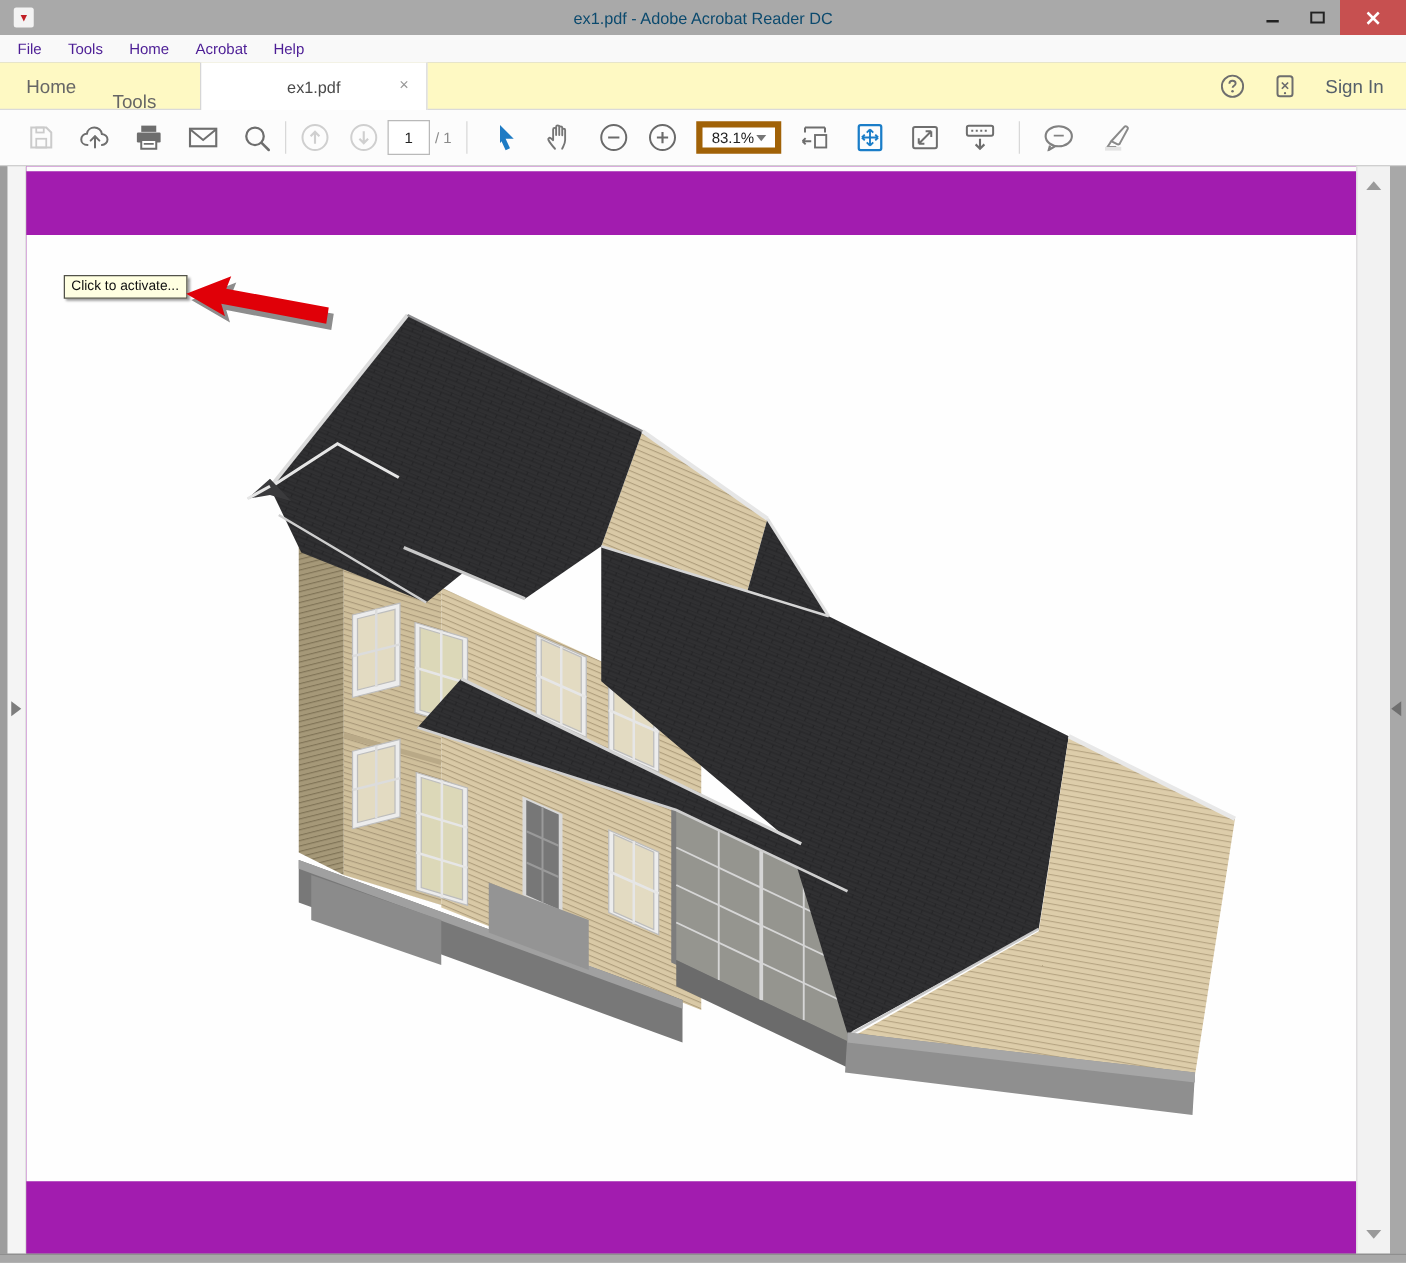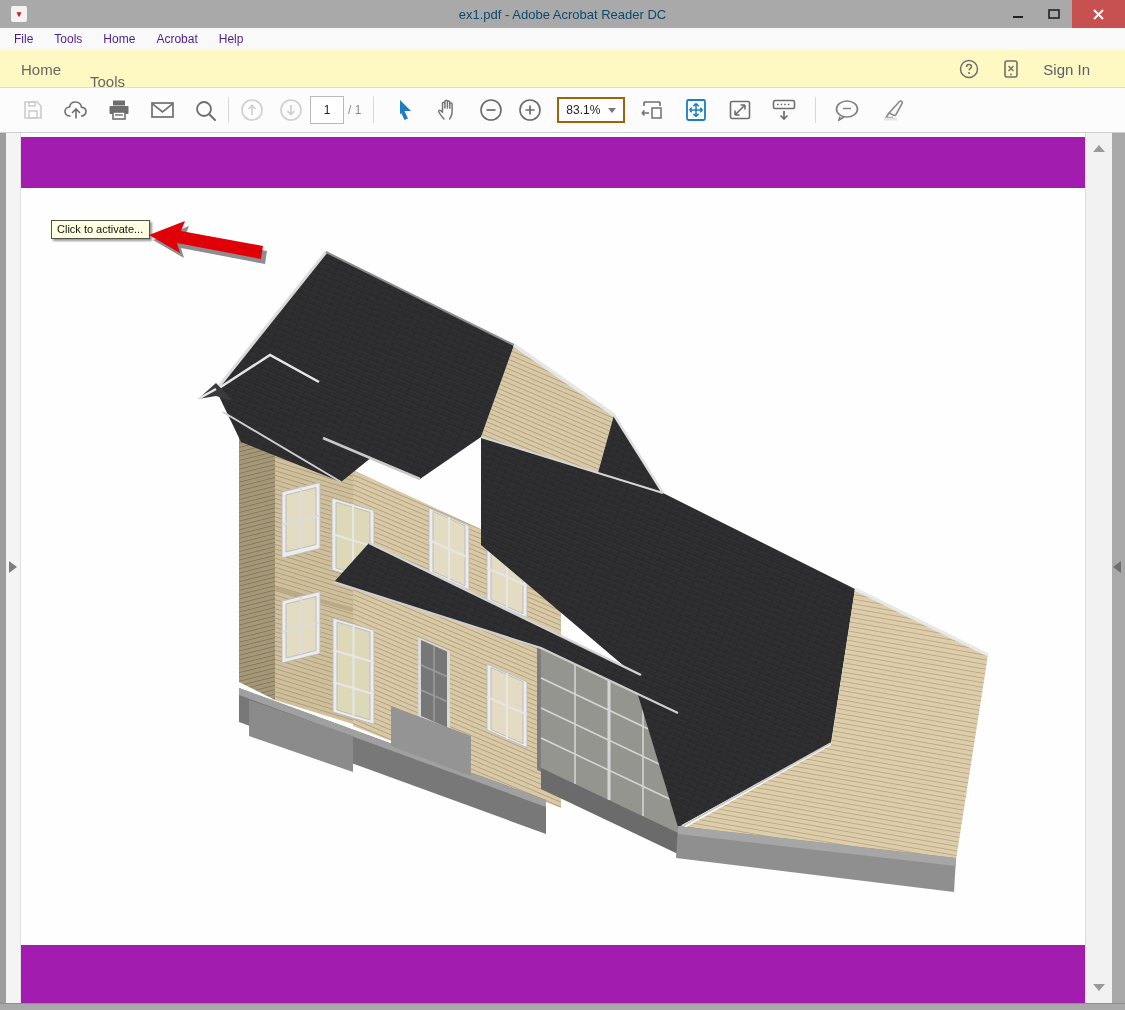--- a/index.html
+++ b/index.html
@@ -28,33 +28,33 @@
     border-bottom:1px solid #dadada;box-sizing:border-box;}
   .tab-home{position:absolute;left:21px;top:0;height:38px;display:flex;align-items:center;
     font-size:15px;color:#666;}
   .tab-tools{position:absolute;left:90px;top:12px;height:38px;display:flex;align-items:center;
     font-size:15px;color:#666;}
   .doc-tab{position:absolute;left:160px;top:0;width:182px;height:38px;background:#fff;
     border-left:1px solid #d6d6d6;border-right:1px solid #d6d6d6;box-sizing:border-box;
     display:flex;align-items:center;justify-content:center;}
   .doc-tab .lbl{font-size:13px;color:#4a4a4a;}
   .doc-tab .x{position:absolute;right:14px;top:11px;font-size:13px;color:#999;line-height:1;}
-  .tab-right{position:absolute;right:35px;top:0;height:38px;display:flex;align-items:center;gap:22px;}
+  .tab-right{position:absolute;right:18px;top:0;height:38px;display:flex;align-items:center;gap:22px;}
   .signin{font-size:15px;color:#56606a;}
   .ticon{width:20px;height:20px;display:flex;align-items:center;justify-content:center;}
 
   
   .toolbar{position:absolute;left:0;top:88px;right:0;height:45px;background:#fcfcfc;
     border-bottom:1px solid #cfcfcf;box-sizing:border-box;display:flex;align-items:center;}
   .tbtn{width:34px;height:34px;display:flex;align-items:center;justify-content:center;flex:none;}
   .tsep{width:1px;height:26px;background:#d8d8d8;margin:0 6px;flex:none;}
   .pageinput{width:28px;height:24px;border:1px solid #b9b9b9;text-align:center;font-size:12px;
     color:#222;margin:0 4px 0 2px;font-family:"Liberation Sans",sans-serif;background:#fff;}
   .pagecount{font-size:12px;color:#8a8a8a;margin-right:6px;}
-  .zoombox{width:68px;height:26px;border:2px solid #a16207;background:#fff;display:flex;
+  .zoombox{width:68px;height:26px;border:5px solid #a16207;background:#fff;display:flex;
     align-items:center;justify-content:space-between;padding:0 7px;box-sizing:border-box;
     margin:0 10px;flex:none;}
   .zoombox .zv{font-size:12px;color:#222;}
   .caret{width:0;height:0;border-left:4px solid transparent;border-right:4px solid transparent;
     border-top:5px solid #777;}
 
   
   .main{position:absolute;left:0;top:133px;right:0;bottom:7px;display:flex;}
   .edge-l{width:6px;background:#9d9d9d;flex:none;}
   .navstrip{width:14px;background:#f4f4f4;border-right:1px solid #e0e0e0;position:relative;flex:none;}
@@ -111,20 +111,24 @@
     <span class="menu-item">File</span>
     <span class="menu-item">Tools</span>
     <span class="menu-item">Home</span>
     <span class="menu-item">Acrobat</span>
     <span class="menu-item">Help</span>
   </div>
 
   <div class="tabbar">
     <div class="tab-home">Home</div>
     <div class="tab-tools">Tools</div>
+    <div class="doc-tab">
+      <span class="lbl">ex1.pdf</span>
+      <span class="x">×</span>
+    </div>
     <div class="tab-right">
       <span class="ticon">
         <svg width="20" height="20" viewBox="0 0 20 20">
             <circle cx="10" cy="10" r="8.5" stroke="#6e6e6e" stroke-width="1.5" fill="none"></circle>
             <path d="M7.5 8c0-1.5 1.1-2.4 2.5-2.4s2.5.9 2.5 2.2c0 1.8-2.4 1.9-2.4 3.4" stroke="#6e6e6e" stroke-width="1.5" fill="none"></path>
             <circle cx="10" cy="14" r="1" fill="#6e6e6e"></circle>
           </svg>
       </span>
       <span class="ticon">
         <svg width="18" height="20" viewBox="0 0 18 20">

